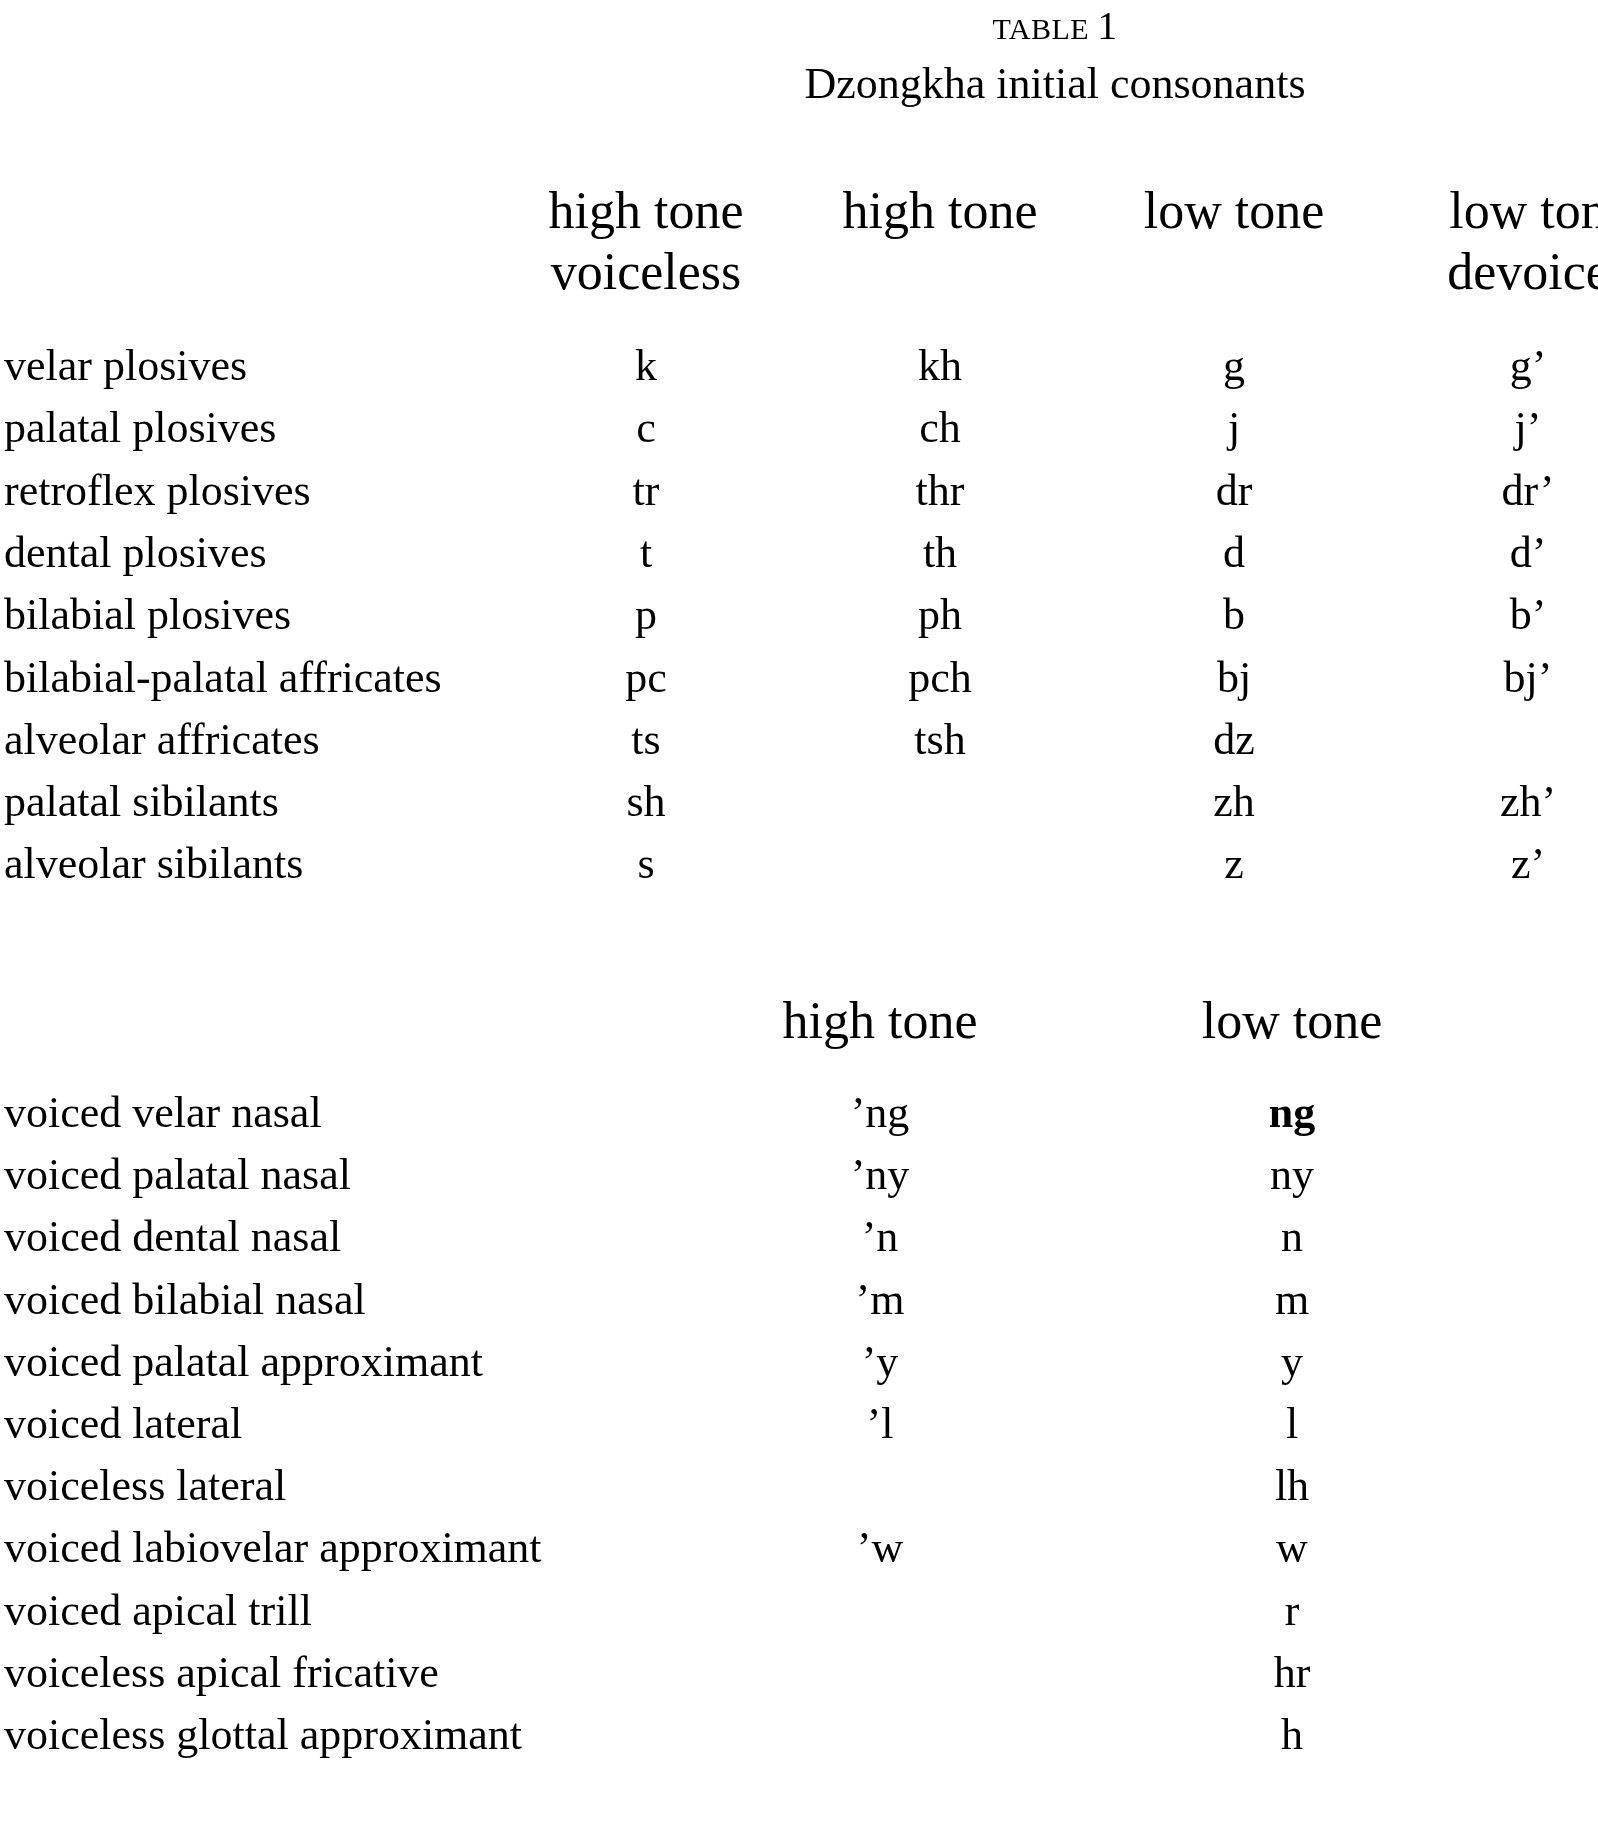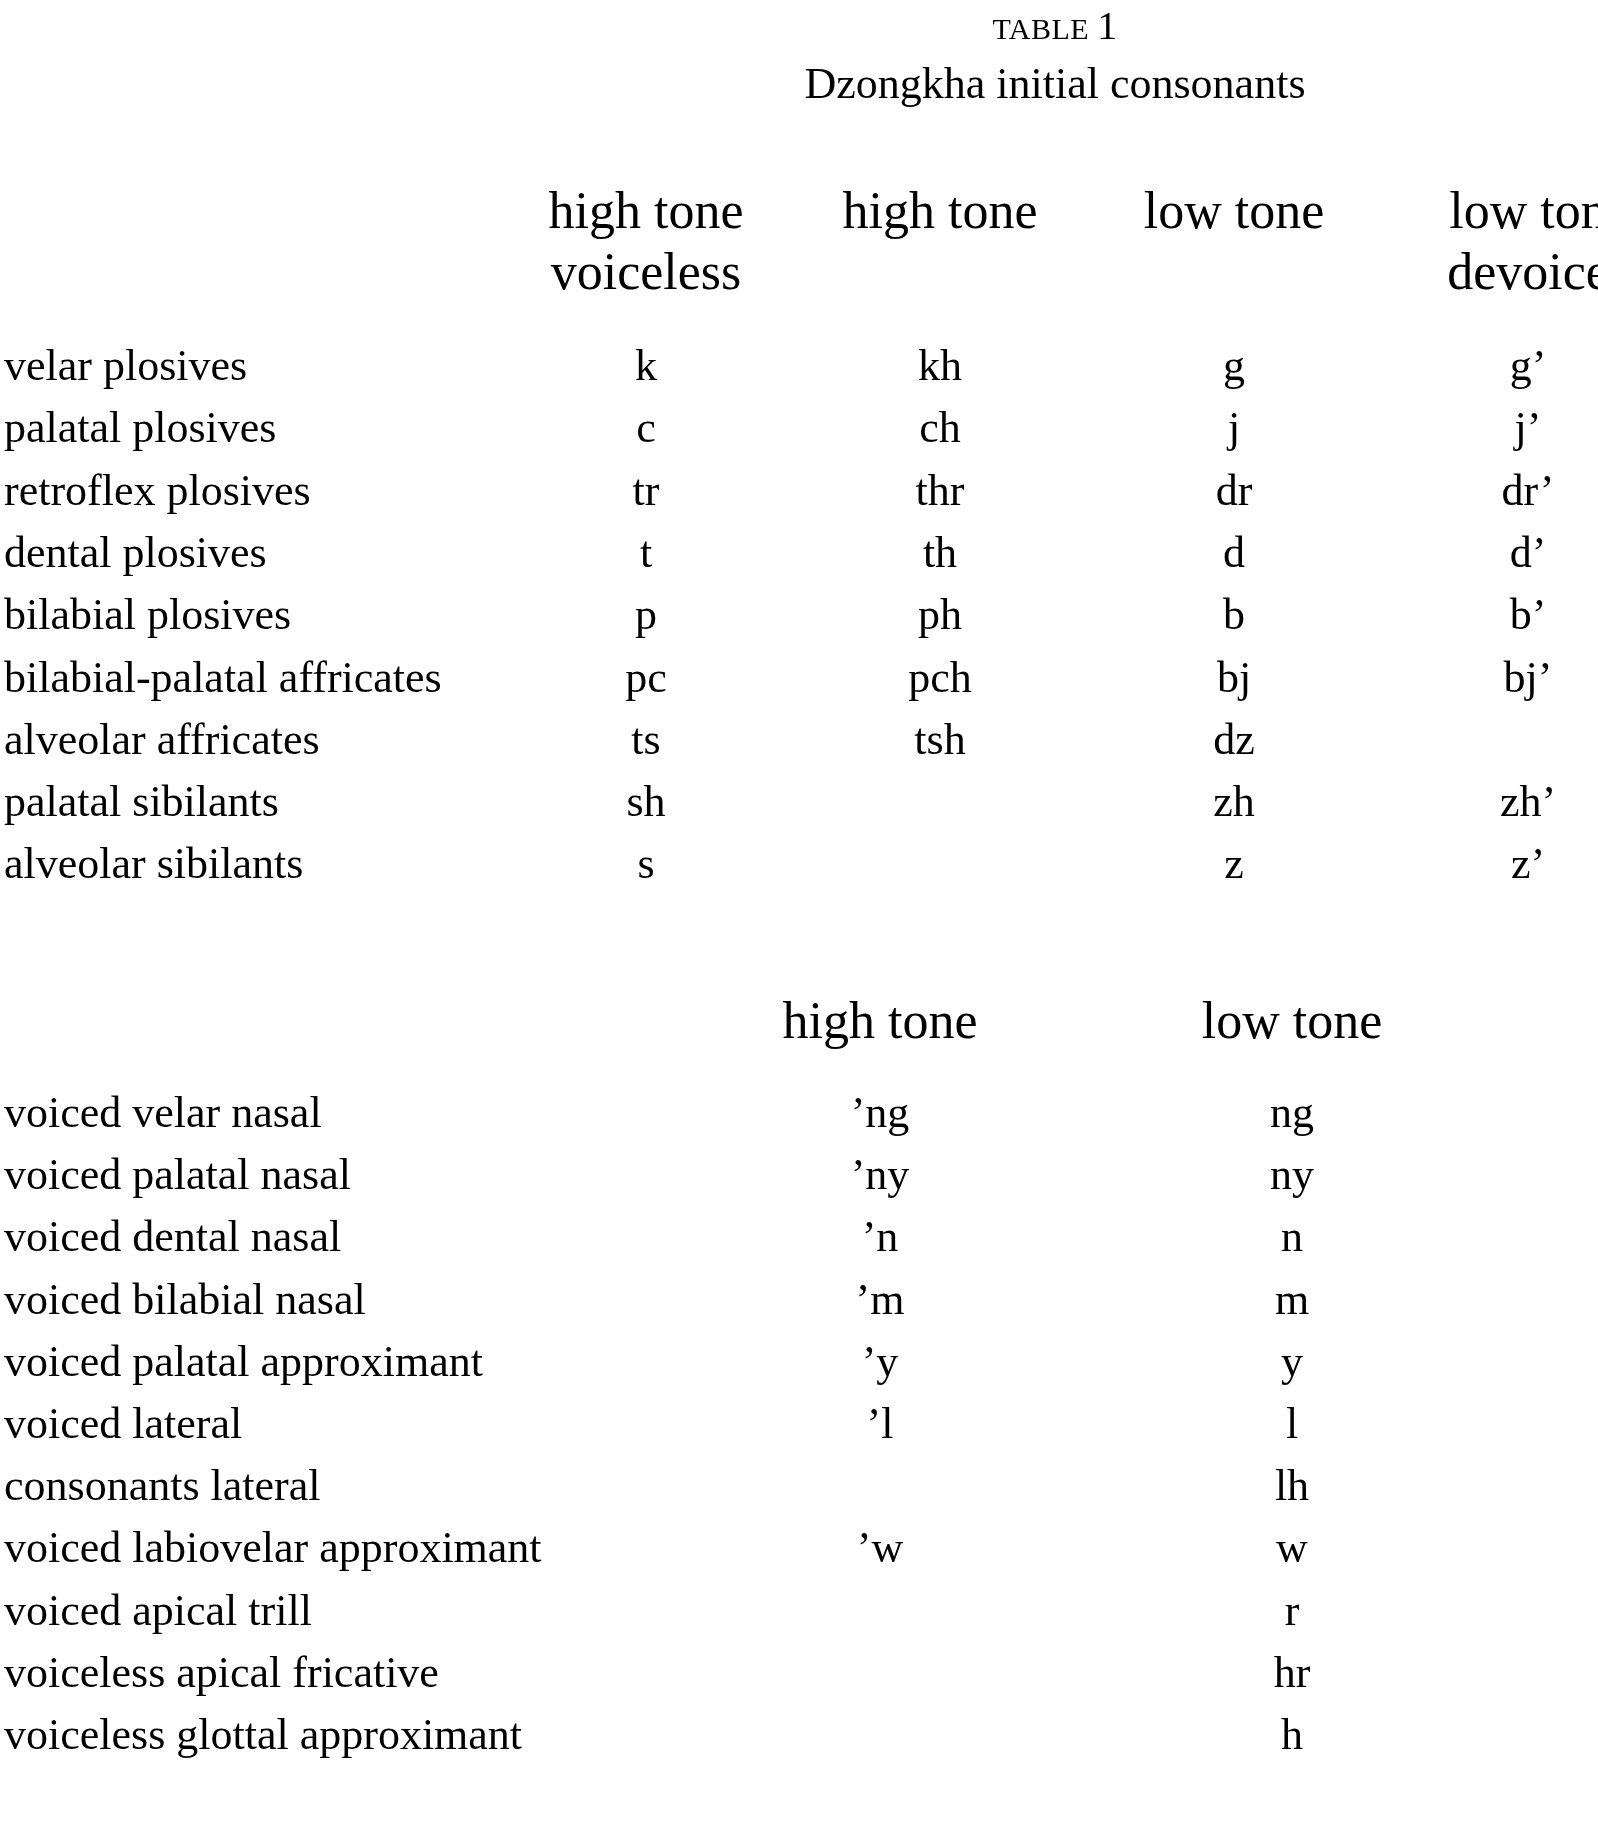--- a/index.html
+++ b/index.html
@@ -115,21 +115,21 @@
         <div class="abs cell" style="left: 1234px; top: 833.4px;">z</div>
         <div class="abs cell" style="left: 1528px; top: 833.4px;">z’</div>
       </div>
     </div>
   <div id="section2">
       <div class="abs col-head" style="left: 880px; top: 990px;">high tone</div>
       <div class="abs col-head" style="left: 1292px; top: 990px;">low tone</div>
       <div class="">
         <div class="abs row-label" style="top: 1082px; text-align: right;">voiced velar nasal</div>
         <div class="abs cell" style="left: 880px; top: 1082px;">’ng</div>
-        <div class="abs cell" style="left: 1292px; top: 1082px;">ng</div>
+        <div class="abs cell" style="left: 1292px; top: 1082px; font-weight: bold;">ng</div>
       </div>
       <div class="">
         <div class="abs row-label" style="top: 1144.2px;">voiced palatal nasal</div>
         <div class="abs cell" style="left: 880px; top: 1144.2px;">’ny</div>
         <div class="abs cell" style="left: 1292px; top: 1144.2px;">ny</div>
       </div>
       <div class="">
         <div class="abs row-label" style="top: 1206.4px;">voiced dental nasal</div>
         <div class="abs cell" style="left: 880px; top: 1206.4px;">’n</div>
         <div class="abs cell" style="left: 1292px; top: 1206.4px;">n</div>
@@ -143,21 +143,21 @@
         <div class="abs row-label" style="top: 1330.8px;">voiced palatal approximant</div>
         <div class="abs cell" style="left: 880px; top: 1330.8px;">’y</div>
         <div class="abs cell" style="left: 1292px; top: 1330.8px;">y</div>
       </div>
       <div class="">
         <div class="abs row-label" style="top: 1393px;">voiced lateral</div>
         <div class="abs cell" style="left: 880px; top: 1393px;">’l</div>
         <div class="abs cell" style="left: 1292px; top: 1393px;">l</div>
       </div>
       <div class="">
-        <div class="abs row-label" style="top: 1455.2px;">consonants lateral</div>
+        <div class="abs row-label" style="top: 1455.2px;">voiceless lateral</div>
         <div class="abs cell" style="left: 880px; top: 1455.2px;"></div>
         <div class="abs cell" style="left: 1292px; top: 1455.2px;">lh</div>
       </div>
       <div class="">
         <div class="abs row-label" style="top: 1517.4px;">voiced labiovelar approximant</div>
         <div class="abs cell" style="left: 880px; top: 1517.4px;">’w</div>
         <div class="abs cell" style="left: 1292px; top: 1517.4px;">w</div>
       </div>
       <div class="">
         <div class="abs row-label" style="top: 1579.6px;">voiced apical trill</div>

